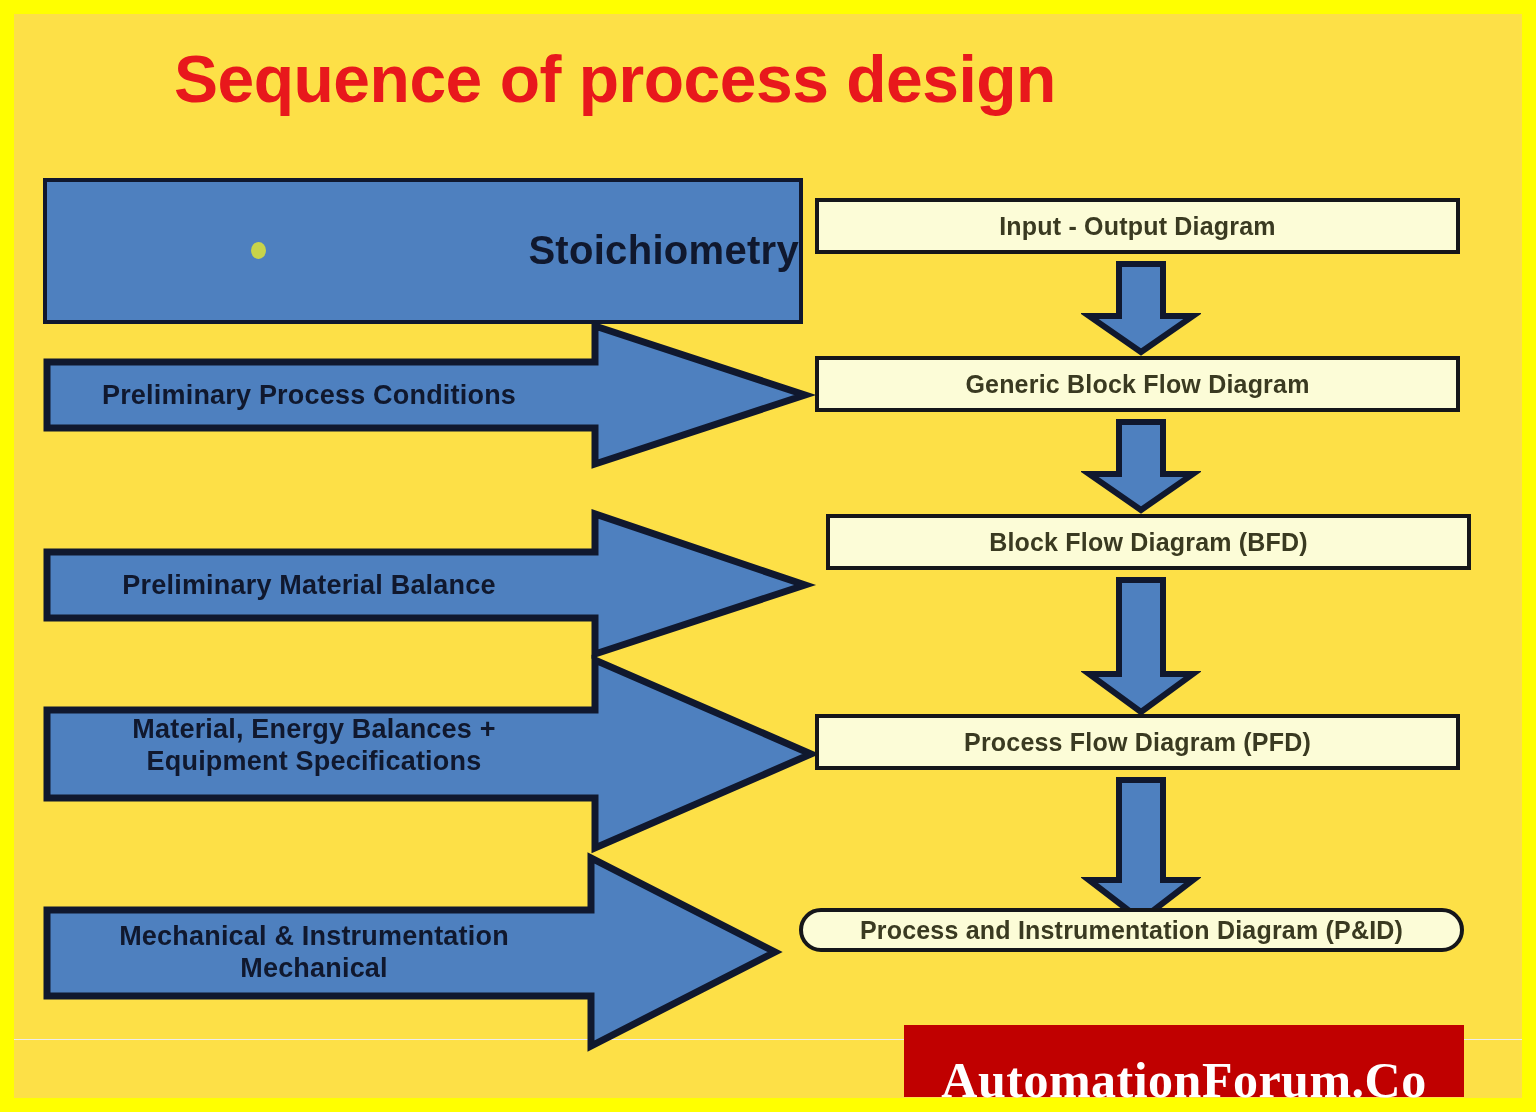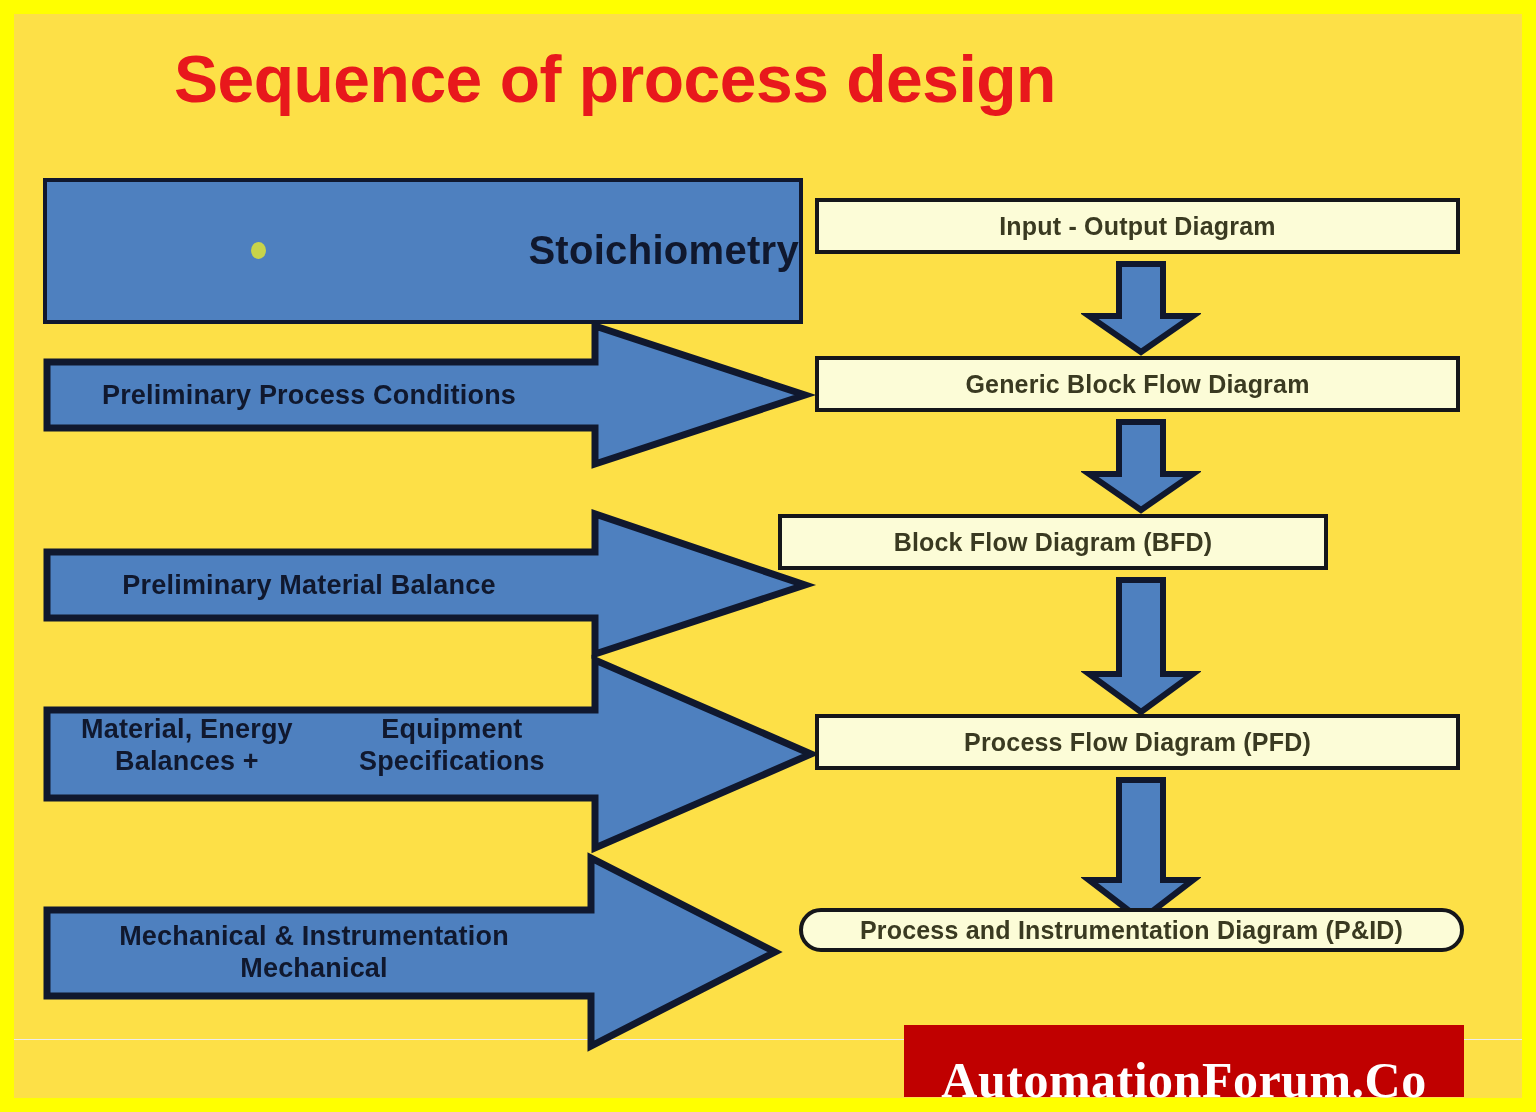--- a/index.html
+++ b/index.html
@@ -154,21 +154,21 @@
     <div class="arrow-text" style="left:35px; top:356px; width:520px; height:50px;">Preliminary Process Conditions</div>
 
     <svg class="arrow-shape" style="left:29px; top:494px;" width="768" height="152" viewBox="0 0 768 152">
       <polygon points="4,44 552,44 552,6 762,77 552,146 552,110 4,110" fill="#4e80bf" stroke="#10182e" stroke-width="7" stroke-linejoin="miter"></polygon>
     </svg>
     <div class="arrow-text" style="left:35px; top:546px; width:520px; height:50px;">Preliminary Material Balance</div>
 
     <svg class="arrow-shape" style="left:29px; top:640px;" width="775" height="200" viewBox="0 0 775 200">
       <polygon points="4,56 552,56 552,6 768,100 552,194 552,144 4,144" fill="#4e80bf" stroke="#10182e" stroke-width="7" stroke-linejoin="miter"></polygon>
     </svg>
-    <div class="arrow-text" style="left:35px; top:700px; width:530px; height:62px; flex-direction:row;">
+    <div class="arrow-text" style="left:35px; top:700px; width:530px; height:62px; flex-direction:column;">
       <span>Material, Energy Balances +</span>
       <span>Equipment Specifications</span>
     </div>
 
     <svg class="arrow-shape" style="left:29px; top:838px;" width="740" height="200" viewBox="0 0 740 200">
       <polygon points="4,58 548,58 548,6 732,100 548,194 548,144 4,144" fill="#4e80bf" stroke="#10182e" stroke-width="7" stroke-linejoin="miter"></polygon>
     </svg>
     <div class="arrow-text" style="left:35px; top:898px; width:530px; height:80px; flex-direction:column;">
       <span>Mechanical &amp; Instrumentation</span>
       <span>Mechanical</span>
@@ -183,21 +183,21 @@
     </svg>
 
     <div class="yellow-box" style="left:801px; top:342px; width:645px; height:56px;">
       <span class="label">Generic Block Flow Diagram</span>
     </div>
 
     <svg class="vdown" style="left:1067px; top:404px;" width="120" height="96" viewBox="0 0 120 96">
       <polygon points="38,4 82,4 82,56 112,56 60,92 8,56 38,56" fill="#4e80bf" stroke="#10182e" stroke-width="6" stroke-linejoin="miter"></polygon>
     </svg>
 
-    <div class="yellow-box" style="left:764px; top:500px; width:550px; height:56px;">
+    <div class="yellow-box" style="left:812px; top:500px; width:645px; height:56px;">
       <span class="label">Block Flow Diagram (BFD)</span>
     </div>
 
     <svg class="vdown" style="left:1067px; top:562px;" width="120" height="140" viewBox="0 0 120 140">
       <polygon points="38,4 82,4 82,98 112,98 60,136 8,98 38,98" fill="#4e80bf" stroke="#10182e" stroke-width="6" stroke-linejoin="miter"></polygon>
     </svg>
 
     <div class="yellow-box" style="left:801px; top:700px; width:645px; height:56px;">
       <span class="label">Process Flow Diagram (PFD)</span>
     </div>

